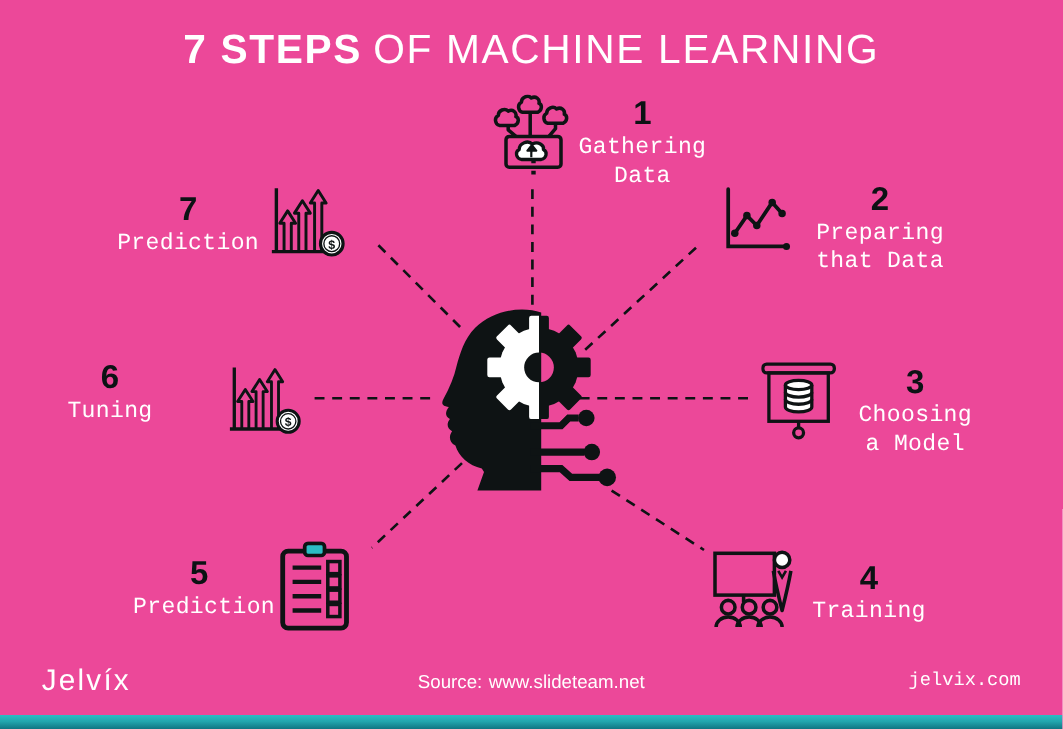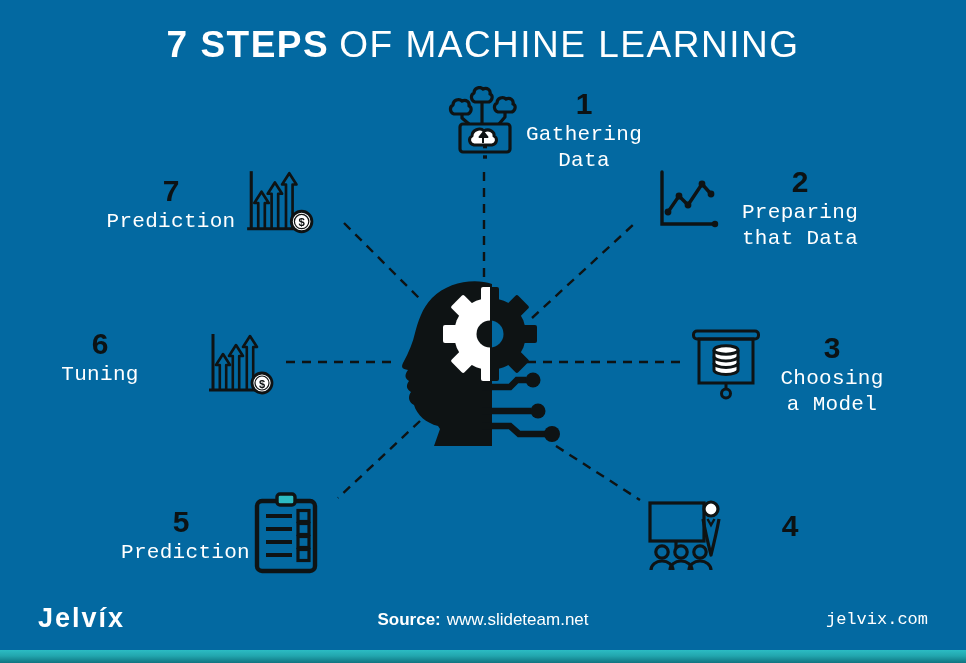--- a/index.html
+++ b/index.html
@@ -1,33 +1,33 @@
 <!DOCTYPE html>
 <html><head>
 <meta charset="utf-8">
 <style>
   html,body{margin:0;padding:0;}
   body{font-family:"Liberation Sans",sans-serif;}
-  .stage{position:relative;width:966px;height:663px;background:#0369a1;overflow:hidden;}
+  .stage{position:relative;width:966px;height:663px;background:#ec4899;overflow:hidden;}
   .title{position:absolute;top:24px;left:0;width:966px;text-align:center;color:#ffffff;
          font-size:37px;letter-spacing:1.5px;white-space:nowrap;}
   .title .em{font-weight:800;}
   .title .rest{font-weight:400;margin-left:10px;}
   .step{position:absolute;text-align:center;}
   .num{font-size:30px;line-height:36px;font-weight:800;color:#0c1214;}
   .lbl{font-size:21px;line-height:26px;font-weight:500;color:#ffffff;letter-spacing:0.3px;font-family:Liberation Mono, monospace;}
   .icon{position:absolute;}
   .icon svg{display:block;}
   .connectors{position:absolute;top:0;left:0;pointer-events:none;}
   .center-icon{position:absolute;left:382px;top:276px;}
   .footer-logo{position:absolute;left:38px;top:603px;color:#ffffff;font-size:27px;
-               font-weight:700;letter-spacing:2px;}
+               font-weight:400;letter-spacing:2px;}
   .footer-source{position:absolute;left:0;top:610px;width:966px;text-align:center;
                  color:#ffffff;font-size:17px;font-weight:400;}
-  .footer-source .src-label{font-weight:700;margin-right:6px;}
+  .footer-source .src-label{font-weight:400;margin-right:6px;}
   .footer-site{position:absolute;right:38px;top:610px;color:#ffffff;font-size:17px;font-family:Liberation Mono, monospace;}
   .bottom-strip{position:absolute;left:0;bottom:0;width:966px;height:13px;
                 background:linear-gradient(180deg,#2cbcc3 0%,#22a6ae 45%,#0f7380 100%);}
   svg text{font-family:"Liberation Sans",sans-serif;font-weight:700;}
 </style>
 </head>
 <body>
 
 <div class="stage">
 
@@ -160,20 +160,21 @@
         <circle cx="33" cy="54" r="6.2"></circle>
         <circle cx="52" cy="54" r="6.2"></circle>
         <path d="M3,72 A11,9 0 0 1 25,72"></path>
         <path d="M22,72 A11,9 0 0 1 44,72"></path>
         <path d="M41,72 A11,9 0 0 1 63,72"></path>
       </g>
     </svg>
   </div>
   <div class="step" style="left:730px;top:508px;width:120px;">
     <div class="num">4</div>
+    <div class="lbl">Training</div>
   </div>
 
   <div class="icon" style="left:254px;top:492px;">
     <svg width="64" height="82" viewBox="0 0 64 82" stroke="#0e1314" fill="none" stroke-width="4.4">
       <rect x="3" y="9" width="58" height="70" rx="5"></rect>
       <rect x="23" y="2" width="18" height="11" rx="3" fill="#2cbcc3" stroke-width="3.4"></rect>
       <g stroke-width="4">
         <path d="M12,24 H38"></path>
           <path d="M12,37 H38"></path>
           <path d="M12,50 H38"></path>

